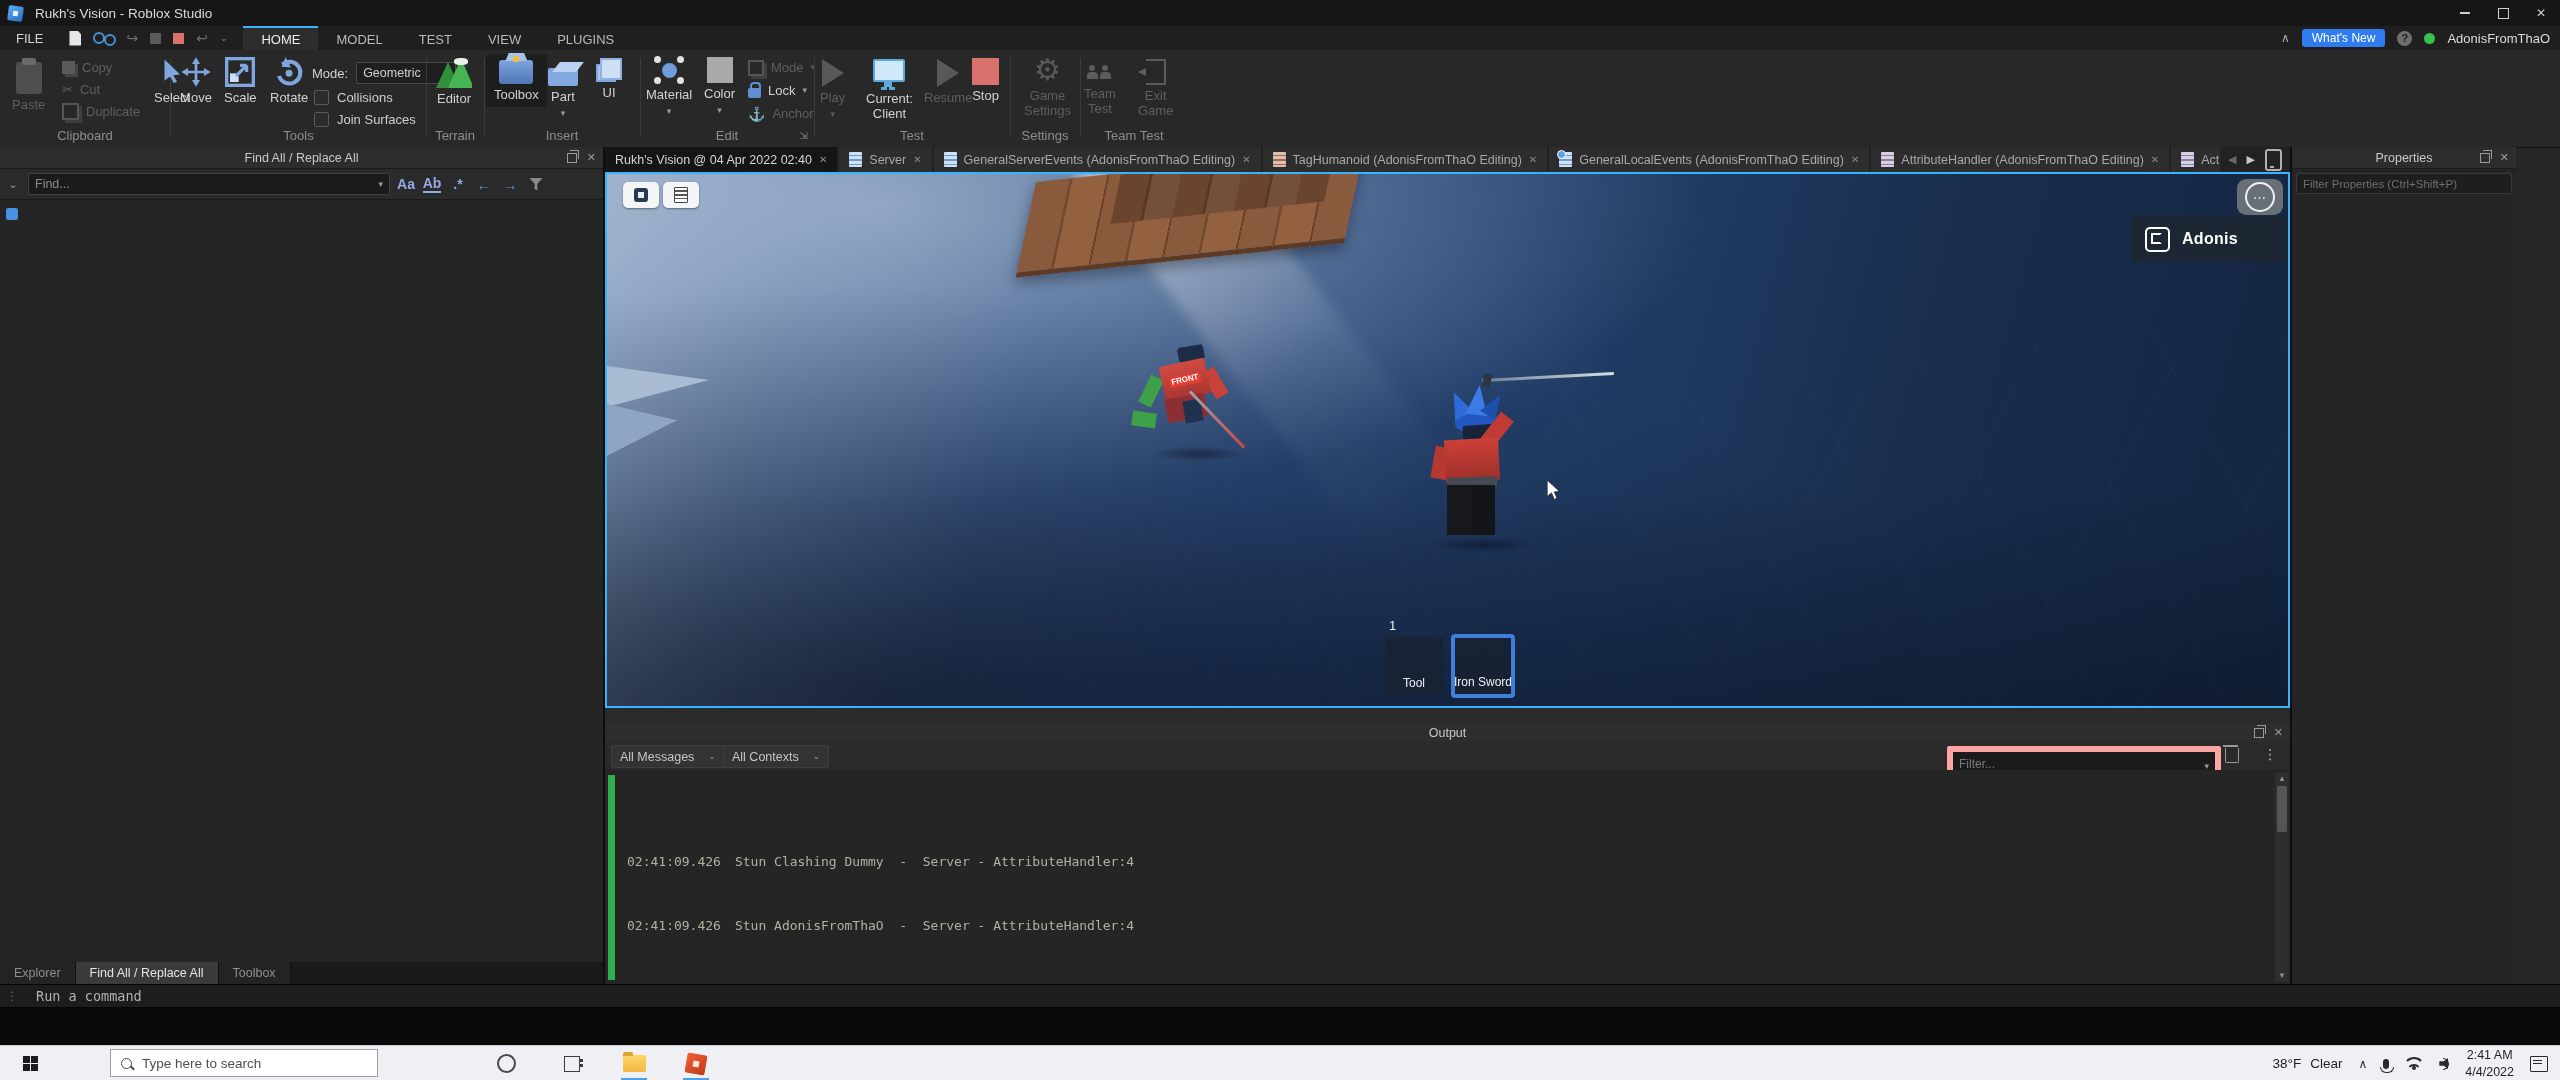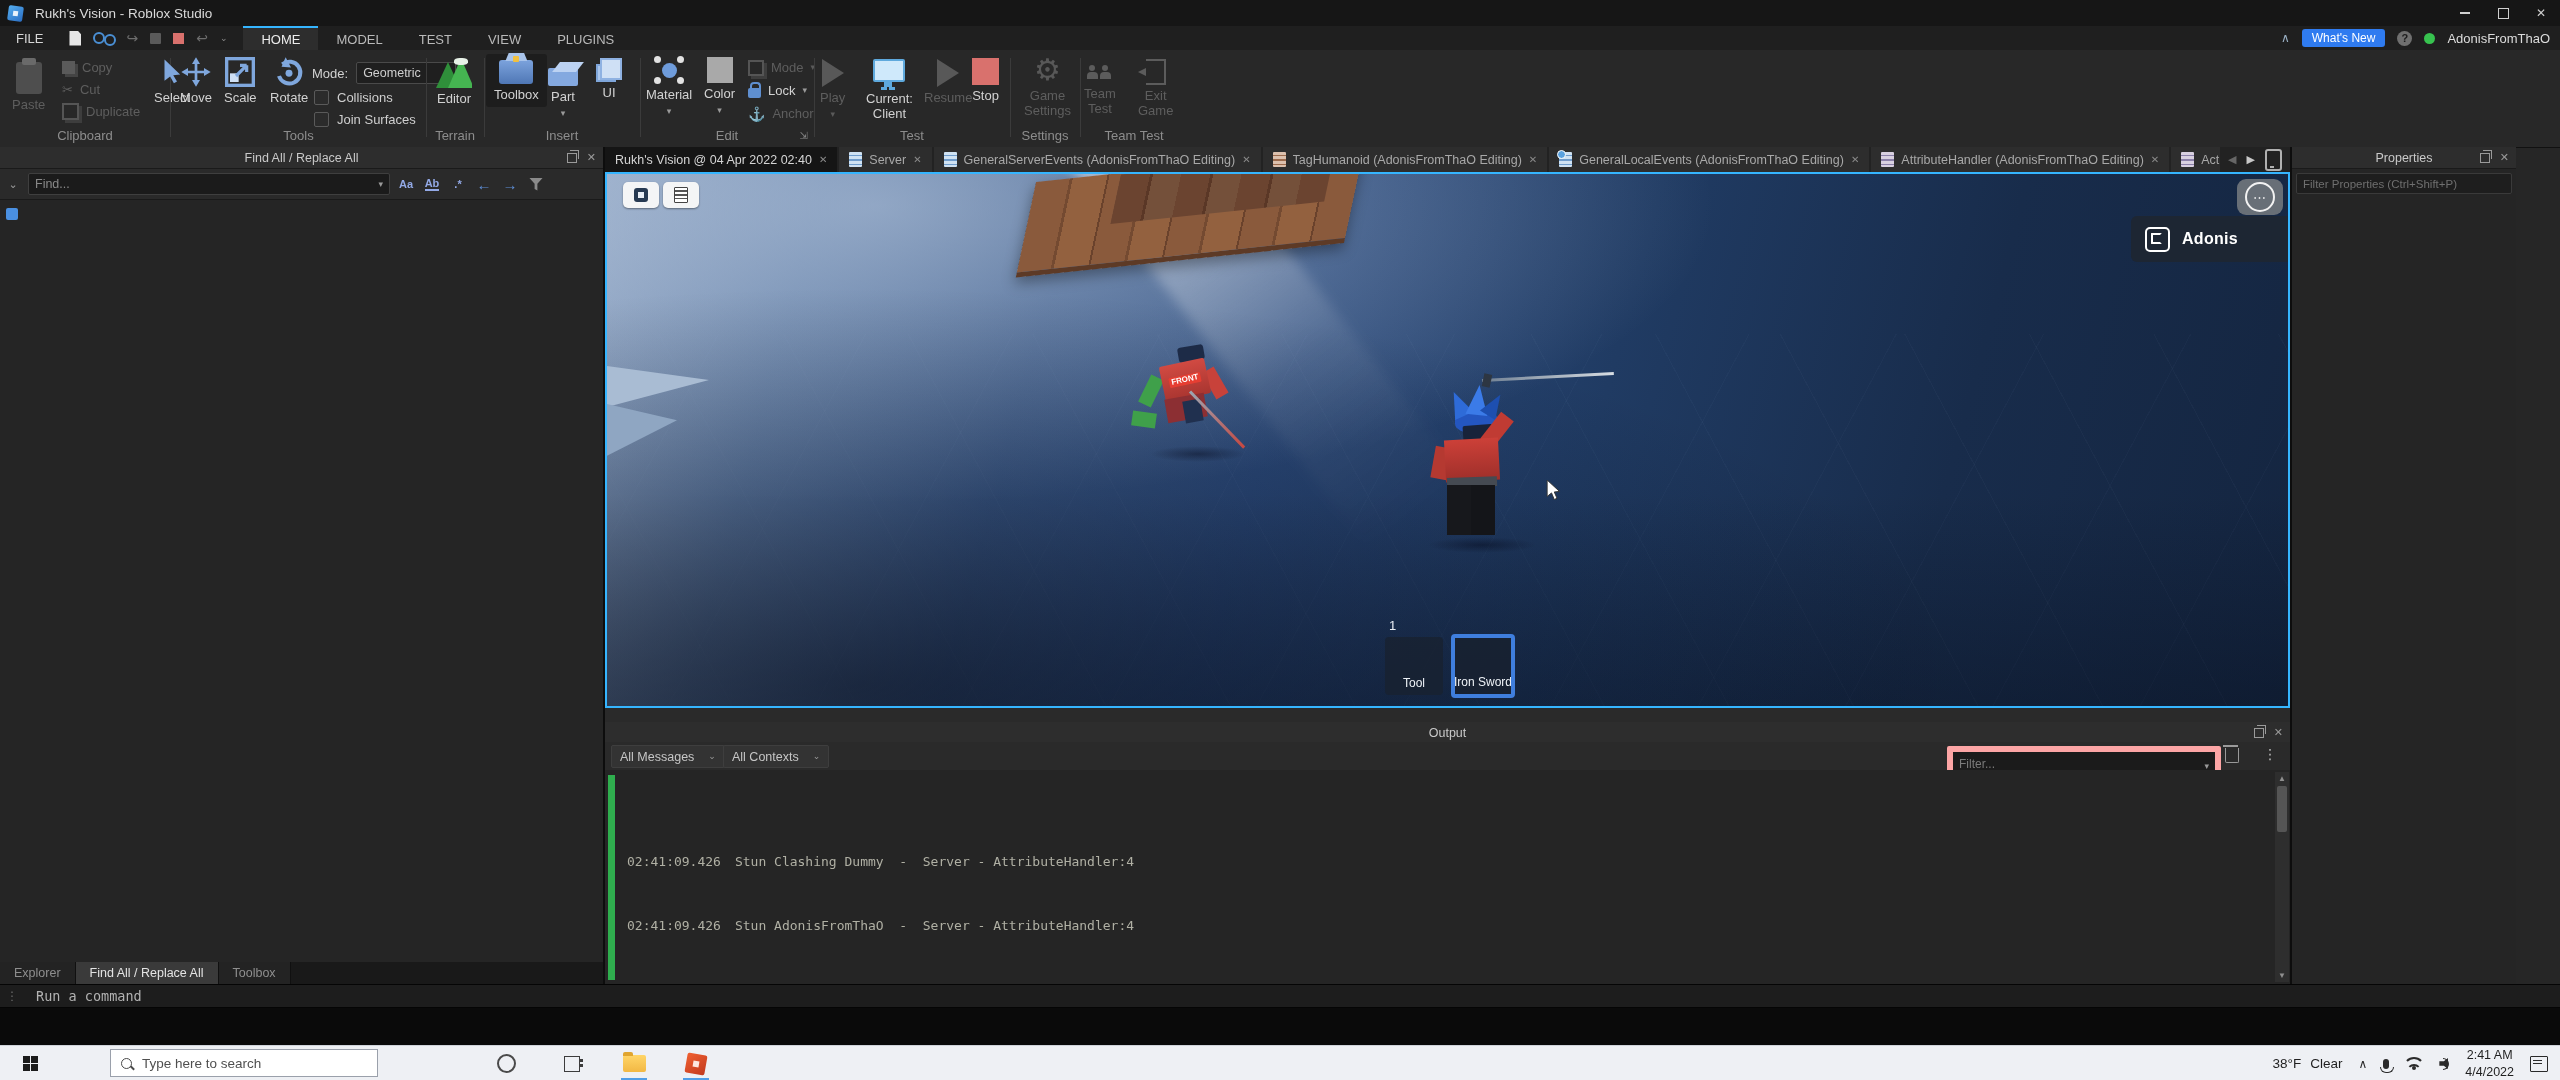--- a/index.html
+++ b/index.html
@@ -108,21 +108,21 @@
   .header-icons{position:absolute;right:7px;top:0;height:21px;display:flex;align-items:center;gap:10px;}
   .ic-float{width:8px;height:8px;border:1.3px solid #9a9a9a;position:relative;}
   .ic-float::after{content:"";position:absolute;left:2px;top:-4px;width:8px;height:8px;border:1.3px solid #9a9a9a;border-bottom:none;border-left:none;}
   .ic-close{color:#9a9a9a;font-size:11px;line-height:1;}
 
   
   .left-panel{position:absolute;left:0;top:147px;width:605px;height:815px;background:#252525;border-right:2px solid #0d0d0d;box-sizing:border-box;}
   .find-toolbar{height:30px;display:flex;align-items:center;padding:0 4px;gap:6px;background:#2a2a2a;border-bottom:1px solid #1a1a1a;}
   .find-chevron{width:18px;height:18px;display:flex;align-items:center;justify-content:center;color:#9a9a9a;font-size:11px;}
   .find-input{width:348px;height:20px;background:#1b1b1b;border:1px solid #3f3f3f;border-radius:2px;display:flex;align-items:center;justify-content:space-between;padding:0 6px;font-size:12.5px;color:#8a8a8a;}
-  .find-btn{min-width:20px;height:20px;display:flex;align-items:center;justify-content:center;font-size:11px;color:#93a9e6;font-weight:bold;}
+  .find-btn{min-width:20px;height:20px;display:flex;align-items:center;justify-content:center;font-size:14px;color:#93a9e6;font-weight:bold;}
   .find-btn.word span{border-bottom:2px solid #93a9e6;}
   .find-btn.nav{color:#5e8fd8;font-size:15px;font-weight:normal;}
   .ic-funnel{width:14px;height:13px;background:#8a8a8a;clip-path:polygon(0 0,100% 0,60% 48%,60% 100%,40% 88%,40% 48%);}
   .find-body{position:relative;height:763px;background:#252525;}
   .result-chip{position:absolute;left:6px;top:8px;width:12px;height:12px;background:#4a90e2;border-radius:2px;}
 
   
   .center{position:absolute;left:605px;top:147px;width:1685px;height:837px;background:#2a2a2a;}
   .doc-tabbar{position:absolute;left:0;top:0;width:1685px;height:25px;background:#222;display:flex;align-items:stretch;overflow:hidden;}
   .doc-tab{display:flex;align-items:center;gap:7px;padding:0 10px;margin-right:2px;background:#2d2d2d;color:#a8a8a8;font-size:12.5px;white-space:nowrap;overflow:hidden;flex:0 0 auto;}

